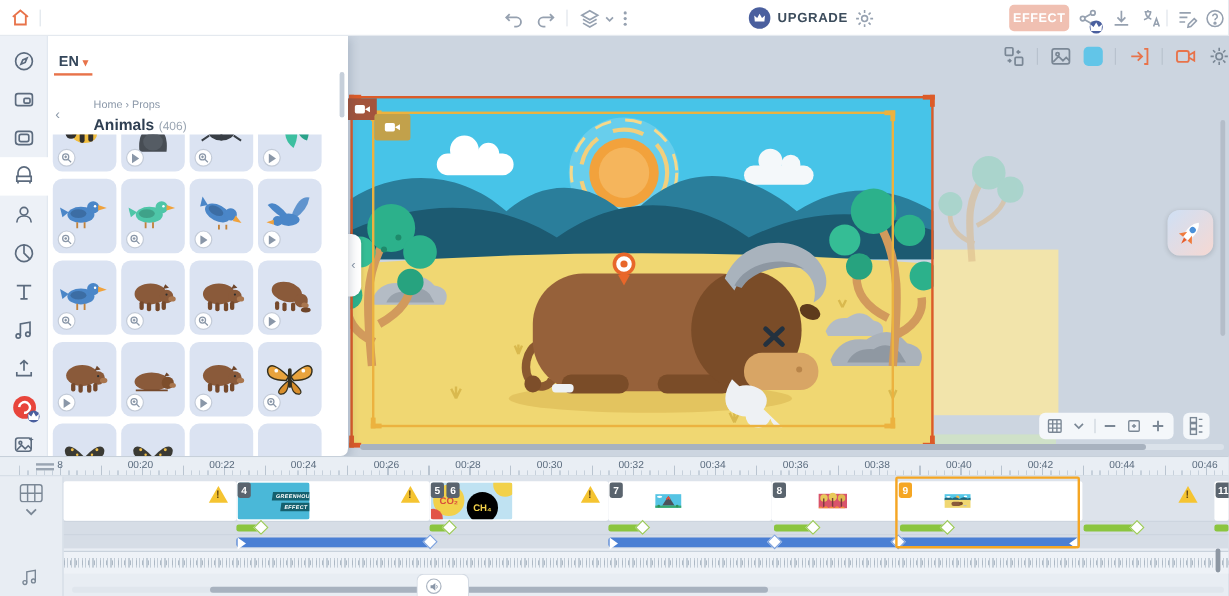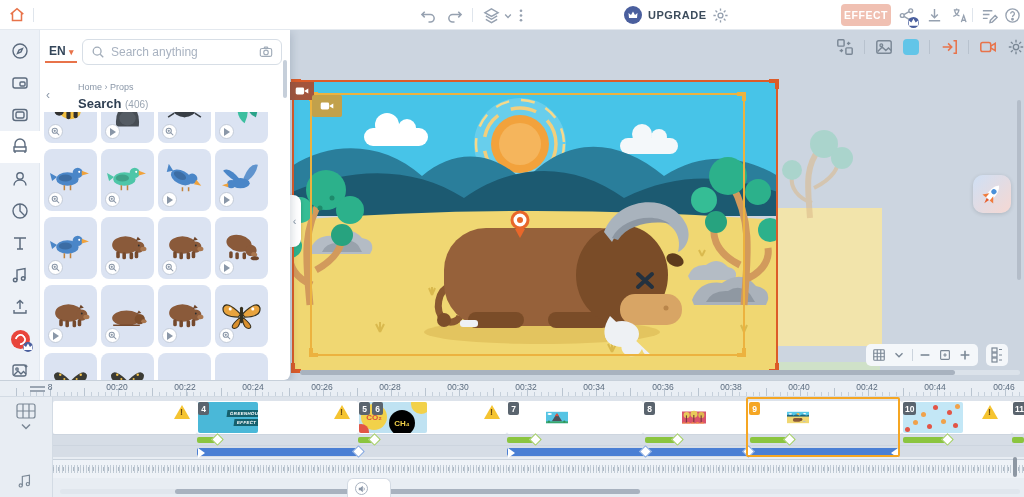--- a/index.html
+++ b/index.html
@@ -398,40 +398,28 @@
       </svg>
   </div>
   <div class="abs cv-hscroll">
       <span class="cv-hthumb"></span>
     </div>
   <div class="abs cv-vscroll"></div>
 
   <div class="abs panel">
     <div class="lang"><span>EN</span> <span class="chev">▾</span></div>
     <div class="lang-underline"></div>
-    <div class="search-box">
-      <svg class="sb-icon" viewBox="0 0 16 16" fill="none" stroke="currentColor" stroke-width="1.5">
-          <circle cx="7" cy="7" r="4.5"></circle>
-          <path d="M10.5 10.5 L14 14"></path>
-        </svg>
-      <input type="text" placeholder="Search anything" style="">
-      <svg class="sb-icon" viewBox="0 0 16 16" fill="none" stroke="currentColor" stroke-width="1.3">
-          <rect x="1.5" y="4" width="13" height="9" rx="2"></rect>
-          <circle cx="8" cy="8.5" r="2.6"></circle>
-          <path d="M5.5 4 L6.5 2.5 h3 L10.5 4"></path>
-        </svg>
-    </div>
     <div class="crumb-back">‹</div>
     <div class="crumbs">
       <span class="c-item">Home</span>
       <span> › </span>
       <span class="c-item">Props</span>
     </div>
     <div class="cat-line">
-      <span>Search</span>
+      <span>Animals</span>
       <span class="cat-count">(406)</span>
     </div>
     <div class="tiles-view">
       <div class="tiles-grid">
           <div class="tile">
             <svg class="art" viewBox="0 0 40 32">
               <ellipse cx="20" cy="18" rx="10" ry="7" fill="#f0bd3e"></ellipse>
               <rect x="16" y="11" width="4" height="14" rx="2" fill="#2f2f2f"></rect>
               <rect x="23" y="12" width="4" height="12" rx="2" fill="#2f2f2f"></rect>
               <circle cx="9" cy="17" r="4.5" fill="#2f2f2f"></circle>
@@ -979,37 +967,20 @@
               <ellipse cx="9" cy="6" rx="5" ry="2" fill="#fff"></ellipse>
               <ellipse cx="48" cy="5" rx="4" ry="1.8" fill="#fff"></ellipse>
               <rect x="16" y="17" width="22" height="10" rx="5" fill="#8a5a3a"></rect>
               <circle cx="38" cy="21" r="4" fill="#7a4c28"></circle>
               <ellipse cx="47" cy="26" rx="4" ry="1.5" fill="#b8bfc6"></ellipse>
             </svg></div>
         </div>
         <span class="scene-badge sel" style="left: 1px; top: 1px;">9</span>
       </div>
       <div class="sel-outline" style="left: 746px; width: 154px;"></div>
-      <div class="scene-block" style="left: 902px; width: 110px; top: 20px;">
-        <div class="scene-thumb" style="width: 60px;">
-          <div class="th th-dots">
-            <i style="left:6px;top:4px;background:#e25546"></i>
-            <i style="left:18px;top:10px;background:#f0a24a"></i>
-            <i style="left:30px;top:3px;background:#e25546"></i>
-            <i style="left:44px;top:8px;background:#e25546"></i>
-            <i style="left:10px;top:18px;background:#f0a24a"></i>
-            <i style="left:24px;top:22px;background:#e25546"></i>
-            <i style="left:38px;top:17px;background:#f0a24a"></i>
-            <i style="left:50px;top:21px;background:#e25546"></i>
-            <i style="left:52px;top:2px;background:#f0a24a"></i>
-            <i style="left:2px;top:25px;background:#e25546"></i>
-          </div>
-        </div>
-        <span class="scene-badge" style="left: 1px; top: 1px;">10</span>
-      </div>
       <div class="scene-block" style="left: 1012px; width: 12px; top: 20px;">
         <div class="scene-thumb" style="width: 12px;">
           <div class="th"><svg width="100%" height="100%" viewBox="0 0 12 31">
               <rect width="12" height="31" fill="#cfeef2"></rect>
               <circle cx="4" cy="10" r="5" fill="#2aa886"></circle>
               <circle cx="10" cy="16" r="5" fill="#1d8a6c"></circle>
               <rect x="3" y="14" width="2" height="14" fill="#6b4a32"></rect>
               <rect y="28" width="12" height="3" fill="#2f9159"></rect>
             </svg></div>
         </div>

